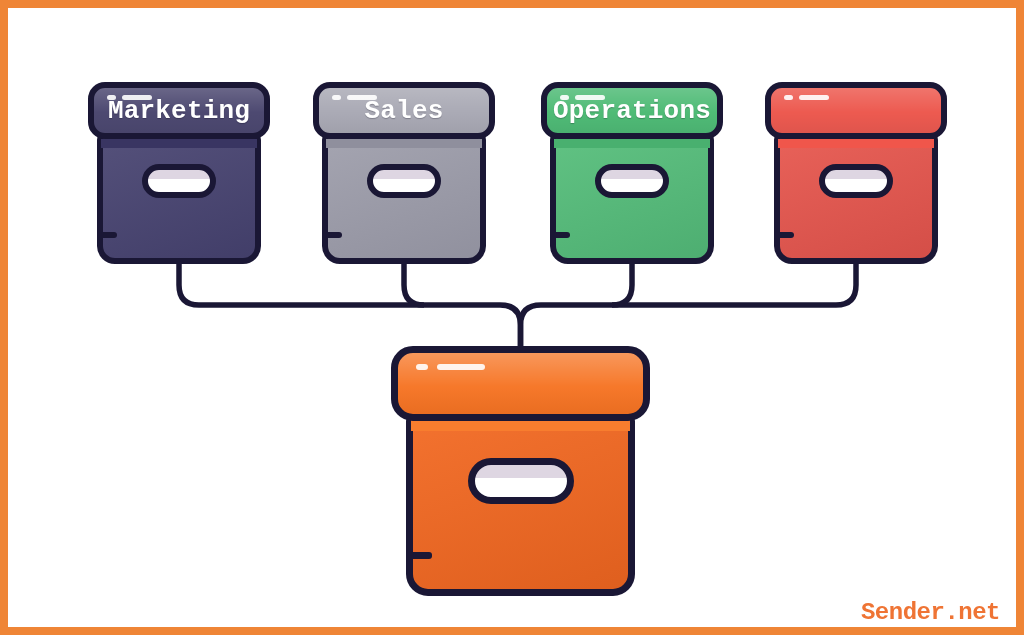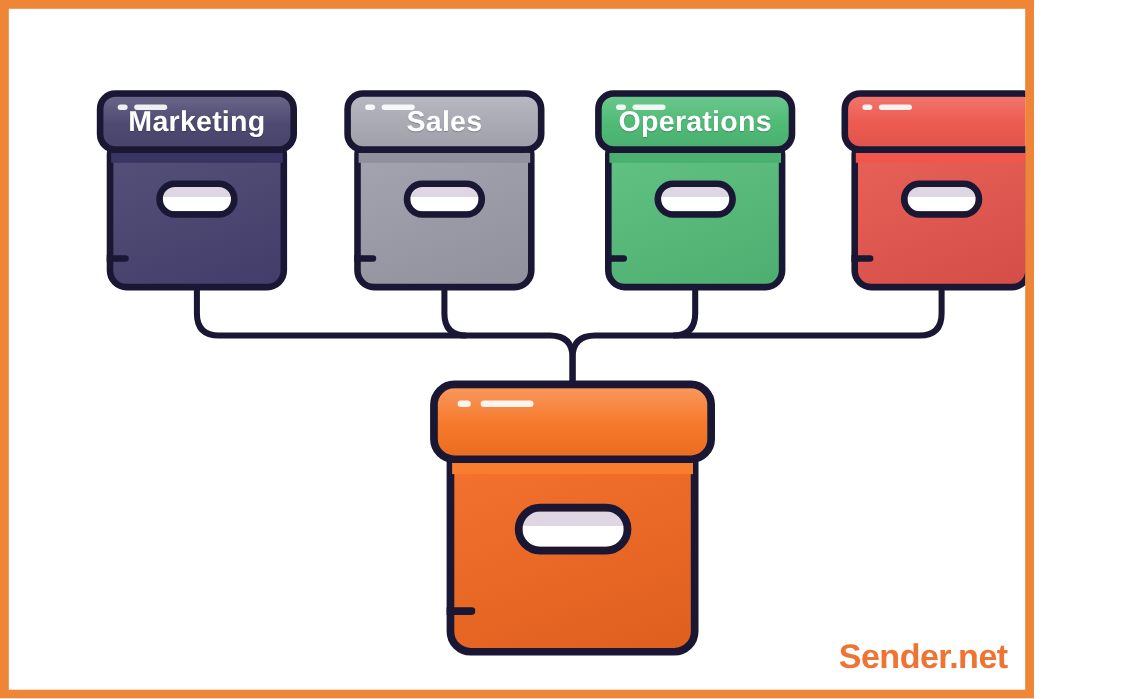--- a/index.html
+++ b/index.html
@@ -1,23 +1,23 @@
 <!DOCTYPE html>
 <html style="--frame: #ef8536; --outline: #1a1735; --canvas: #ffffff; --brand: #ef7434; --label_text: #ffffff; --handle_fill: #ffffff; --handle_shade: #ded6e2;"><head>
 <meta charset="utf-8">
 <style>
   * { margin:0; padding:0; box-sizing:border-box; }
   html, body { background:#ffffff; }
   .page {
     position:relative;
-    width:940px; height:635px;
+    width:1024px; height:635px;
     background:var(--canvas, #ffffff);
     border:8px solid var(--frame, #ef8536);
     overflow:hidden;
-    font-family:Liberation Sans, sans-serif;
+    font-family:Liberation Mono, monospace;
     text-align:right;
   }
 
   
   .connectors { position:absolute; left:0; top:0; width:1024px; height:635px; }
   .connectors path { fill:none; stroke:var(--outline, #1a1735); stroke-width:5.5; }
 
   
   .box { position:absolute; }
   .box .lid {
@@ -84,22 +84,22 @@
     border-radius:10px 10px 22px 22px;
   }
   .central .body::before { height:12px; }
   .central .handle { top:112px; width:106px; height:46px; border-width:7px; }
   .central .notch  { left:-7px; bottom:30px; width:26px; height:7px; }
   .central .g1 { left:18px; top:11px; width:12px; height:6px; }
   .central .g2 { left:39px; top:11px; width:48px; height:6px; }
 
   
   .brand {
-    position:absolute; right:16px; bottom:12px;
-    font-weight:700; font-size:31px; letter-spacing:-.5px;
+    position:absolute; right:16px; bottom:1px;
+    font-weight:700; font-size:24px; letter-spacing:-.5px;
     color:var(--brand, #ef7434);
   }
 </style>
 </head>
 <body>
 
 <div class="page">
 
   <svg class="connectors" viewBox="0 0 1024 635">
     <path d="M171 250 V277 Q171 297 191 297 H492 Q512.5 297 512.5 317 V341"></path>

